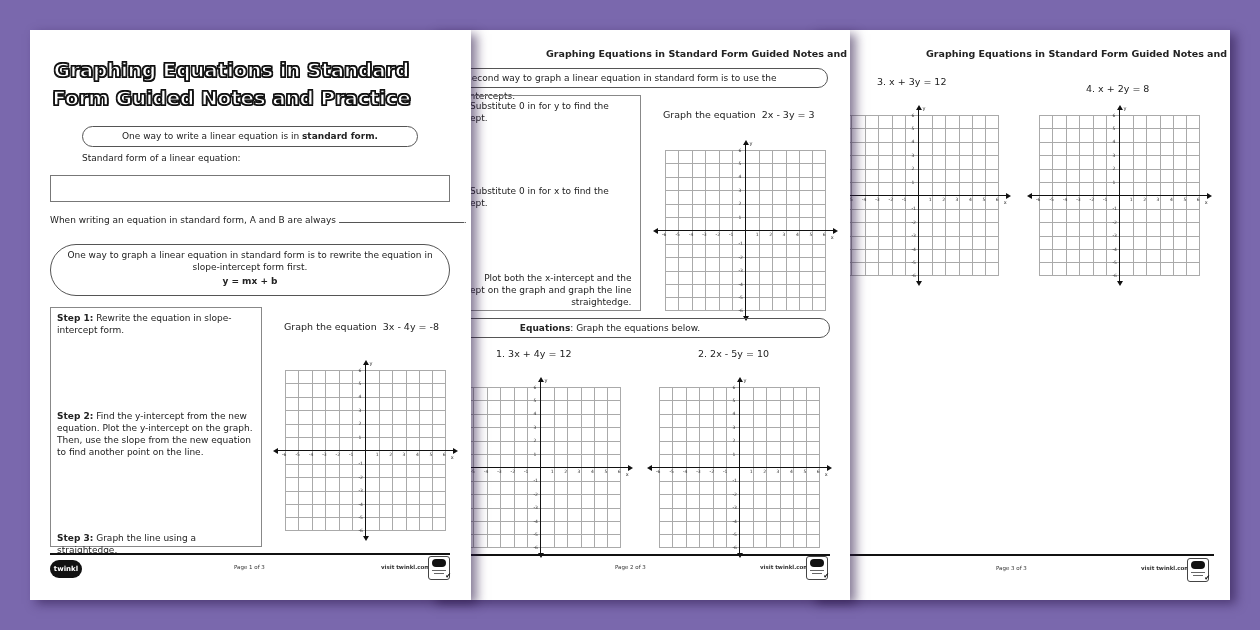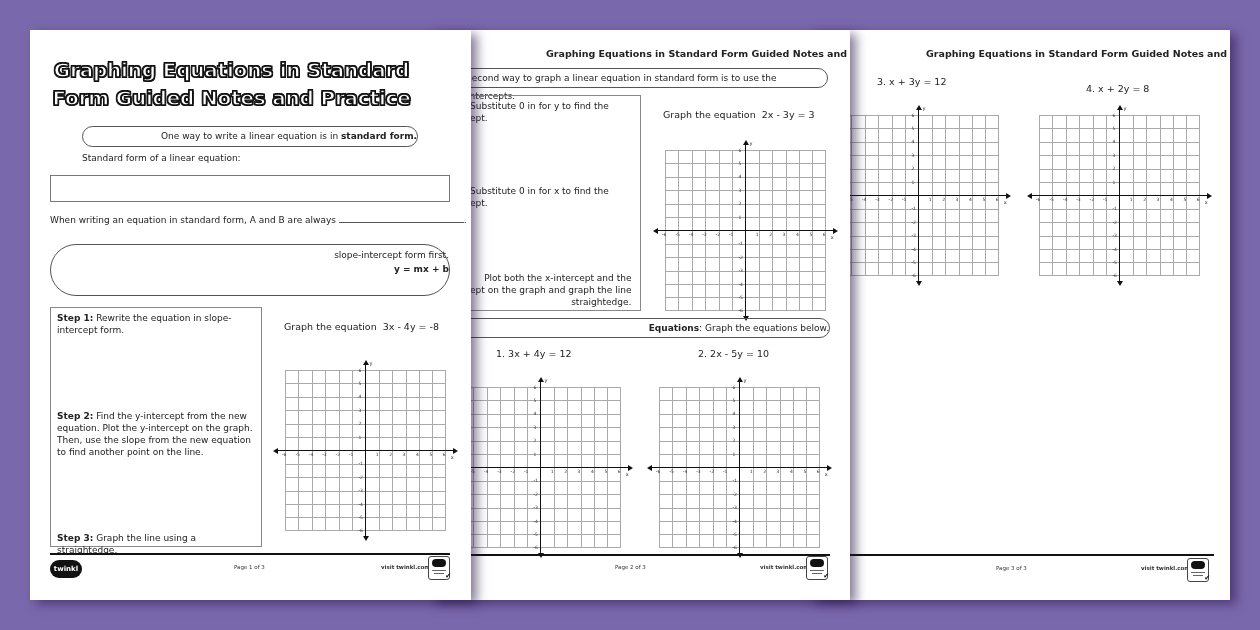--- a/index.html
+++ b/index.html
@@ -6,21 +6,21 @@
   html, body { width: 1260px; height: 630px; overflow: hidden; }
   body { background: #7a68ad; font-family: "DejaVu Sans", sans-serif; color: #222; position: relative; }
   .page { position: absolute; background: #fff; overflow: hidden; box-shadow: 6px 4px 10px rgba(40,20,70,0.55); }
   #page3 { left: 810px; top: 30px; width: 420px; height: 570px; z-index: 1; }
   #page2 { left: 430px; top: 30px; width: 420px; height: 570px; z-index: 2; }
   #page1 { left: 30px; top: 30px; width: 441px; height: 570px; z-index: 3; }
   .abs { position: absolute; }
   .hdr { font-family: "DejaVu Sans", sans-serif; font-weight: bold; font-size: 9.5px; color: #222; white-space: nowrap; }
   .title { width: 403px; text-align: center; font-family: "DejaVu Sans", sans-serif; font-weight: bold; font-size: 20px; line-height: 28px; color: #fff;
     -webkit-text-stroke: 1.3px #111; text-shadow: 0 0 1px #111, 1px 1px 0 #111, -1px -1px 0 #111, 1px -1px 0 #111, -1px 1px 0 #111; letter-spacing: -0.2px; }
-  .pill { border: 1px solid #555; border-radius: 14px; text-align: right; font-size: 9px; color: #222; }
+  .pill { border: 1px solid #555; border-radius: 14px; text-align: center; font-size: 9px; color: #222; }
   .txt { font-size: 9px; color: #222; line-height: 12px; }
   .box { border: 1px solid #888; }
   .eq { font-size: 9.5px; color: #222; white-space: nowrap; }
   .eq b { font-weight: normal; text-align: right; }
   .footline { height: 2px; background: #111; }
   .foot { font-size: 5.5px; color: #333; }
   .footb { font-size: 5.5px; font-weight: bold; color: #333; }
   .logo { width: 32px; height: 18px; background: #111; border-radius: 9px; color: #fff; font-size: 7px; font-weight: bold; text-align: center; line-height: 18px; }
   .badge { width: 22px; height: 24px; border: 1px solid #444; border-radius: 3px; background: #fff; }
   .badge .cloud { position: absolute; left: 3px; top: 2px; width: 14px; height: 8px; background: #111; border-radius: 5px; }
@@ -385,20 +385,21 @@
   </div>
   <div class="abs pill" style="left:52px; top:96px; width:336px; height:21px; line-height:19px;">
     <span>One way to write a linear equation is in </span><b>standard form.</b>
   </div>
   <div class="abs txt" style="left:20px; top:122px;margin-left:32px;">Standard form of a linear equation:</div>
   <div class="abs box" style="left:20px; top:145px; width:400px; height:27px; border-color:#777;"><span></span></div>
   <div class="abs txt" style="left:20px; top:184px; white-space:nowrap;">
     <span>When writing an equation in standard form, A and B are always</span> <span class="underline"></span><span>.</span>
   </div>
   <div class="abs pill" style="left:20px; top:214px; width:400px; height:52px; border-radius:26px; padding-top:4px;">
+    <div class="txt">One way to graph a linear equation in standard form is to rewrite the equation in</div>
     <div class="txt">slope-intercept form first.</div>
     <div class="txt" style="font-weight:bold; margin-top:2px;">y = mx +  b</div>
   </div>
   <div class="abs box" style="left:20px; top:277px; width:212px; height:240px;">
     <div class="abs txt" style="left:6px; top:4px; width:190px;"><b>Step 1:</b><span> Rewrite the equation in slope-intercept form.</span></div>
     <div class="abs txt" style="left:6px; top:102px; width:200px;"><b>Step 2:</b><span> Find the y-intercept from the new equation. Plot the y-intercept on the graph. Then, use the slope from the new equation to find another point on the line.</span></div>
     <div class="abs txt" style="left:6px; top:224px; width:200px;"><b>Step 3:</b><span> Graph the line using a straightedge.</span></div>
   </div>
   <div class="abs eq" style="left:254px; top:291px;"><span>Graph the equation</span>&nbsp;&nbsp;<b>3x - 4y = -8</b></div>
   <div class="graph" style="left: 245px; top: 330px; width: 188.8px; height: 180.8px;">

